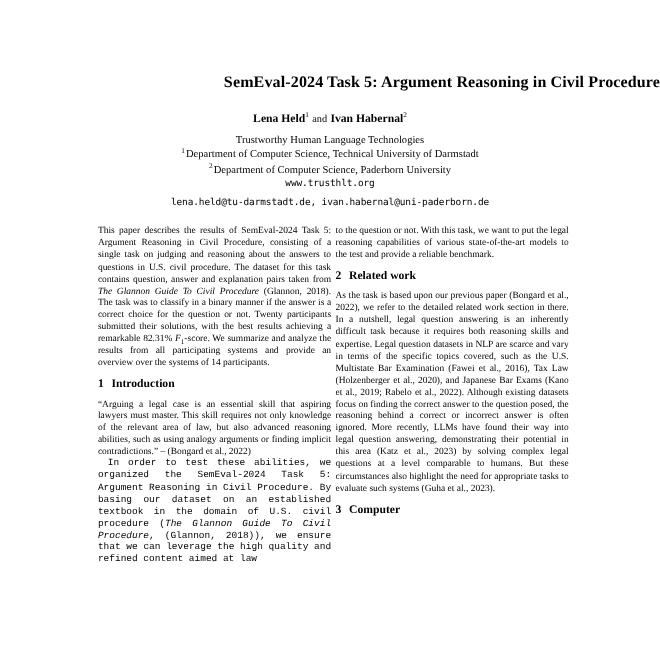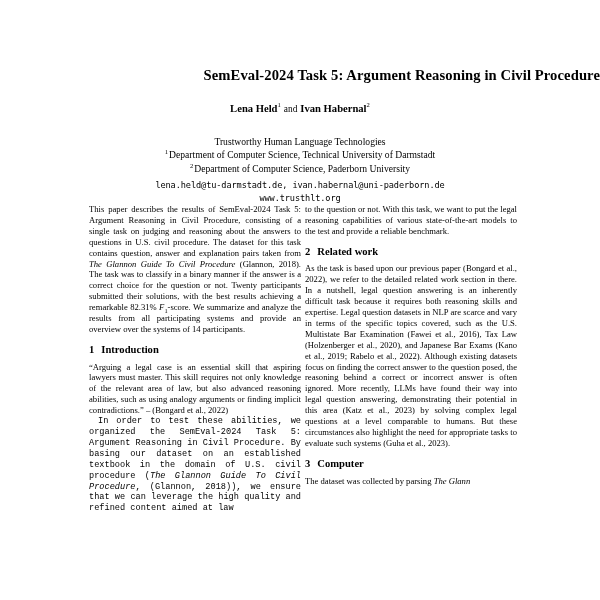--- a/index.html
+++ b/index.html
@@ -49,21 +49,21 @@
   sup.aff {
     font-size: 6.6px;
     vertical-align: super;
     font-weight: normal;
     line-height: 0;
   }
   .affil {
     text-align: center;
     font-size: 9.6px;
     line-height: 1.38;
-    margin-top: 20px;
+    margin-top: 6px;
   }
   .affil .line {
     display: block;
   }
   .affil .idx {
     font-size: 6.6px;
     vertical-align: super;
     line-height: 0;
     padding-right: 1px;
   }
@@ -141,22 +141,22 @@
   <div class="authors">
     <span>Lena Held</span><sup class="aff">1</sup><span class="sep">and</span><span>Ivan Habernal</span><sup class="aff">2</sup>
   </div>
 
   <div class="affil">
     <span class="line">Trustworthy Human Language Technologies</span>
     <span class="line"><span class="idx">1</span><span>Department of Computer Science, Technical University of Darmstadt</span></span>
     <span class="line"><span class="idx">2</span><span>Department of Computer Science, Paderborn University</span></span>
   </div>
 
+  <div class="mono-line">www.trusthlt.org</div>
   <div class="mono-line first">lena.held@tu-darmstadt.de, ivan.habernal@uni-paderborn.de</div>
-  <div class="mono-line">www.trusthlt.org</div>
 
   <div class="columns">
 
     <div class="col col-left">
       <p class="body"><span>This paper describes the results of SemEval-2024 Task 5: Argument Reasoning in Civil Procedure, consisting of a single task on judging and reasoning about the answers to questions in U.S. civil procedure. The dataset for this task contains question, answer and explanation pairs taken from </span><span class="it">The Glannon Guide To Civil Procedure</span><span> (Glannon, 2018). The task was to classify in a binary manner if the answer is a correct choice for the question or not. Twenty participants submitted their solutions, with the best results achieving a remarkable 82.31% </span><span class="it">F</span><sub class="f1">1</sub><span>-score. We summarize and analyze the results from all participating systems and provide an overview over the systems of 14 participants.</span></p>
 
       <h2 class="section">
         <span class="num">1</span>
         <span>Introduction</span>
       </h2>
@@ -173,17 +173,16 @@
         <span>Related work</span>
       </h2>
 
       <p class="body">As the task is based upon our previous paper (Bongard et al., 2022), we refer to the detailed related work section in there. In a nutshell, legal question answering is an inherently difficult task because it requires both reasoning skills and expertise. Legal question datasets in NLP are scarce and vary in terms of the specific topics covered, such as the U.S. Multistate Bar Examination (Fawei et al., 2016), Tax Law (Holzenberger et al., 2020), and Japanese Bar Exams (Kano et al., 2019; Rabelo et al., 2022). Although existing datasets focus on finding the correct answer to the question posed, the reasoning behind a correct or incorrect answer is often ignored. More recently, LLMs have found their way into legal question answering, demonstrating their potential in this area (Katz et al., 2023) by solving complex legal questions at a level comparable to humans. But these circumstances also highlight the need for appropriate tasks to evaluate such systems (Guha et al., 2023).</p>
 
       <h2 class="section">
         <span class="num">3</span>
         <span>Computer</span>
       </h2>
 
-      <p class="body"><span>The dataset was collected by parsing </span><span class="it">The Glann</span></p>
     </div>
 
   </div>
 </div>
 
 </body></html>

